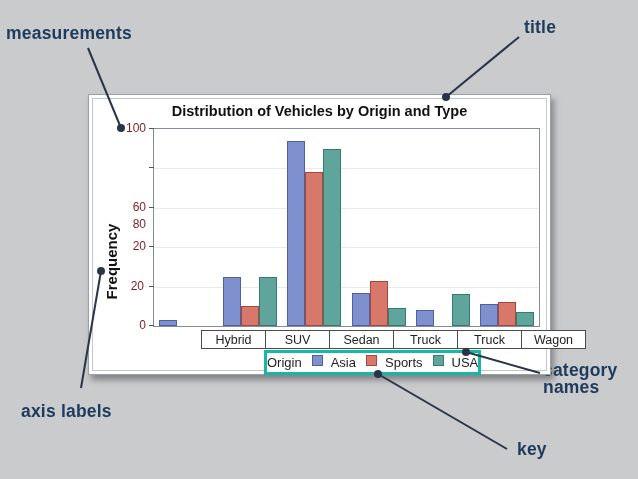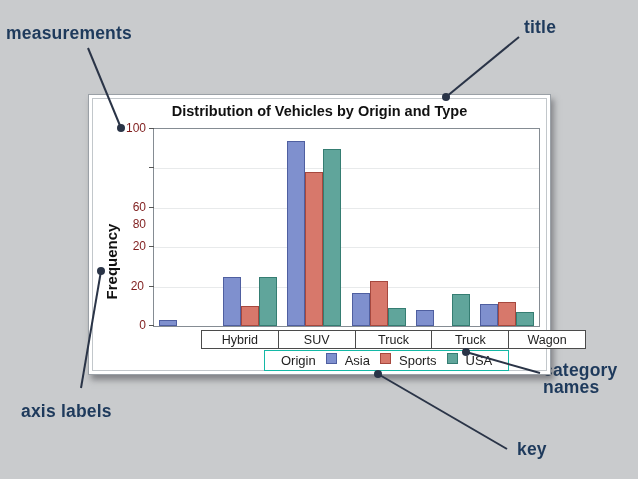--- a/index.html
+++ b/index.html
@@ -32,21 +32,21 @@
   .ymark{position:absolute;height:1px;width:5px;background:#555;}
   .ylabel{position:absolute;left:-76px;top:158px;width:196px;text-align:center;
           transform:rotate(-90deg);font-weight:bold;font-size:15px;color:#111;}
 
   .cat-band{position:absolute;left:64px;top:235px;width:385px;height:19px;display:flex;padding-left:48px;}
   .cat-cell{box-sizing:border-box;border:1px solid #4b4b4b;margin-left:-1px;flex:1;
             display:flex;align-items:center;justify-content:center;font-size:12.5px;color:#222;background:#fff;}
   .cat-cell:first-child{margin-left:0;}
 
   .legend{position:absolute;left:175px;top:255px;height:17px;display:inline-flex;align-items:center;
-          gap:10px;border:1px solid #14b8a6;background:#fff;padding:1px 16px;font-size:13px;color:#222;}
+          gap:10px;border:3px solid #14b8a6;background:#fff;padding:1px 0;font-size:13px;color:#222;}
   .legend-item{display:inline-flex;align-items:flex-start;gap:8px;}
   .swatch{width:11px;height:11px;box-sizing:border-box;border:1px solid;display:inline-block;}
 </style>
 </head>
 <body>
 
 <div class="stage">
 
   <div class="ann ann-measurements">measurements</div>
   <div class="ann ann-title">title</div>
@@ -95,20 +95,21 @@
         <div class="ymark" style="left: 60px; top: 111.8px;"></div>
         <div class="ytick" style="left: 29px; top: 80px; margin-top: 42px;">80</div>
         <div class="ymark" style="left: 60px; top: 72.4px;"></div>
         <div class="ytick" style="left: 29px; top: 26px;">100</div>
         <div class="ymark" style="left: 60px; top: 33px;"></div>
       </div>
 
     <div class="cat-band" id="catband">
         <div class="cat-cell">Hybrid</div>
         <div class="cat-cell">SUV</div>
+        <div class="cat-cell">Sedan</div>
         <div class="cat-cell">Truck</div>
         <div class="cat-cell">Truck</div>
         <div class="cat-cell">Wagon</div>
       </div>
 
     <div class="legend" id="legend">
       <span class="legend-title">Origin</span>
     <span class="legend-item">
           <span class="swatch" style="background: rgb(127, 144, 206); border-color: rgb(79, 95, 160);"></span>
           <span>Asia</span>

